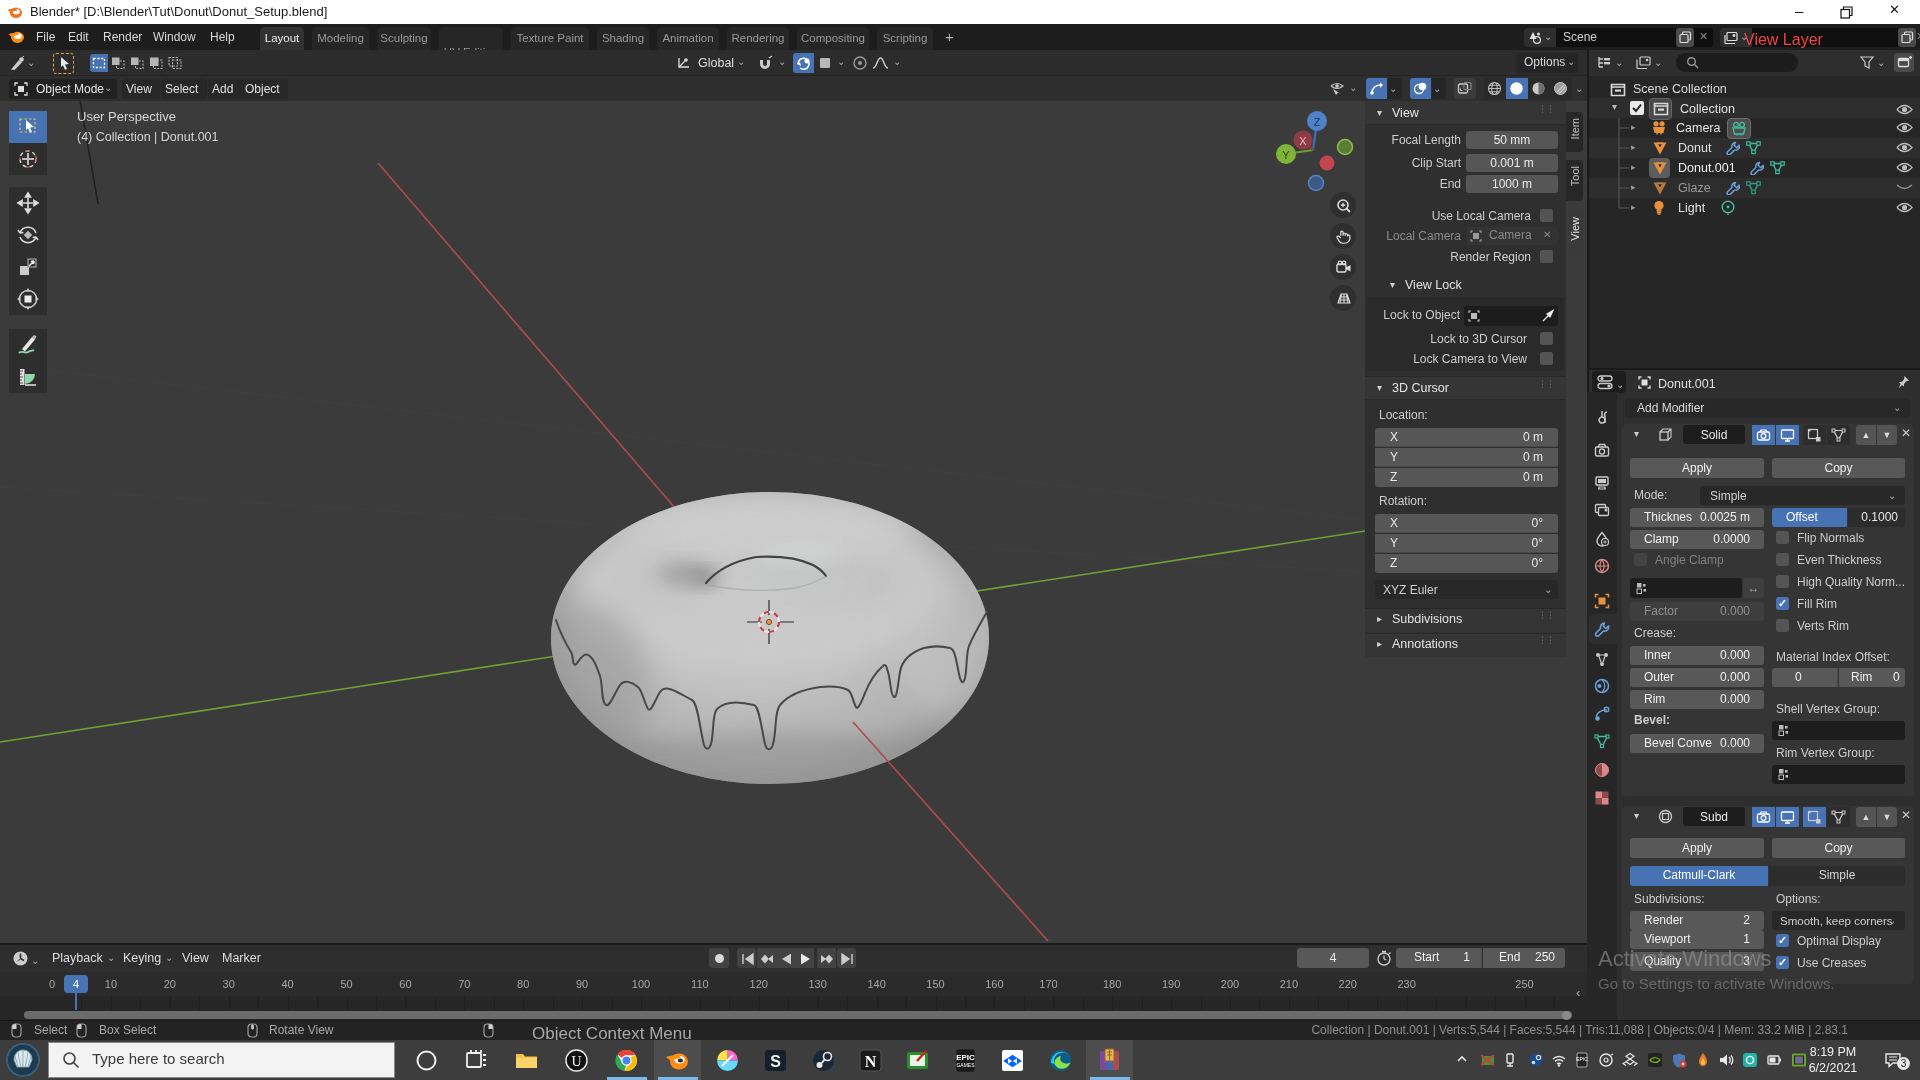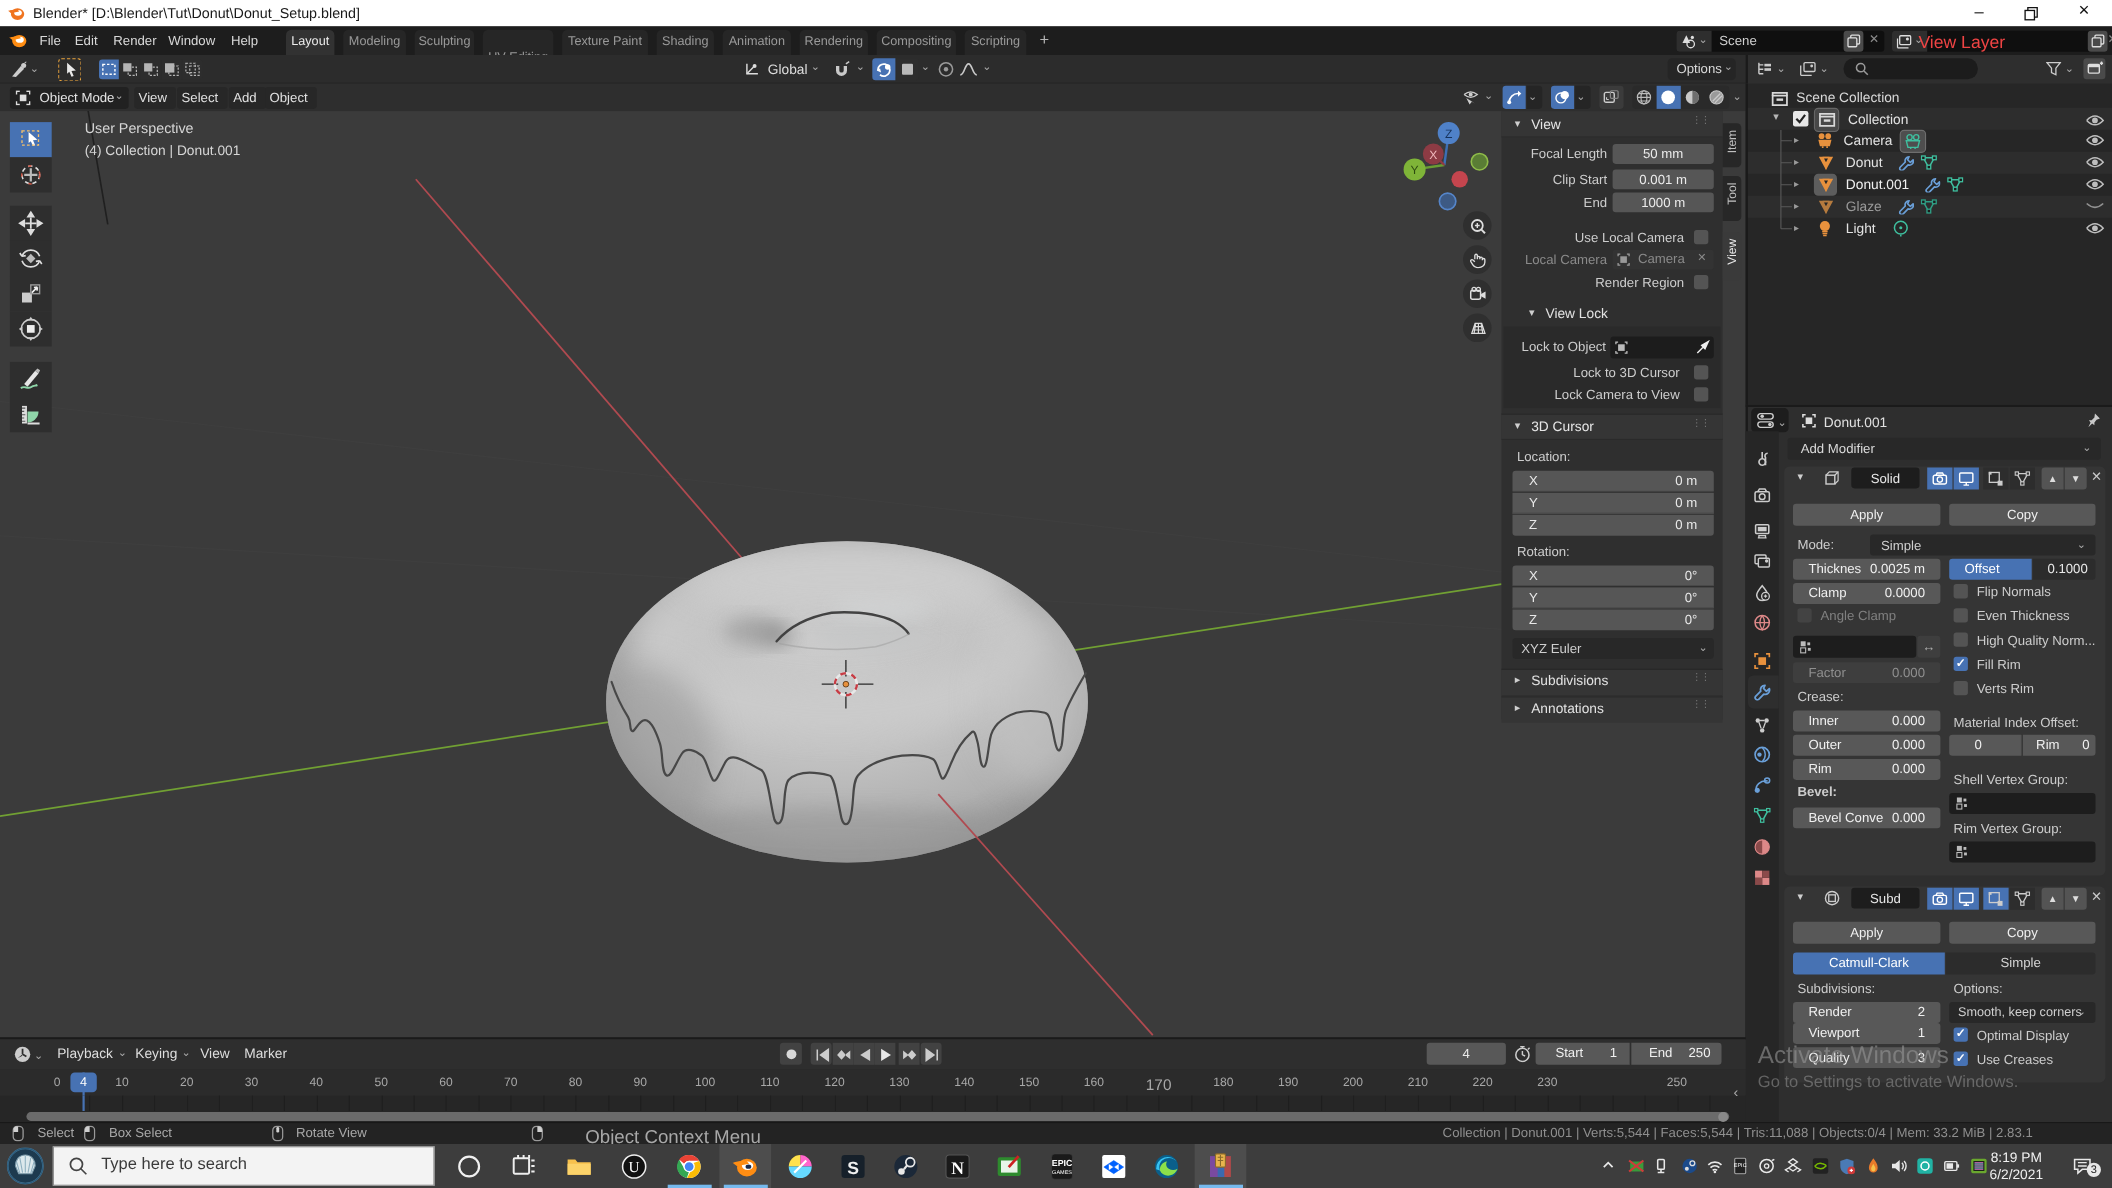--- a/index.html
+++ b/index.html
@@ -919,21 +919,21 @@
 <div class="a tx" style="left:450.29999999999995px;top:978px;width:28px;text-align:center;font-size:11px;color:#a8a8a8">70</div>
 <div class="a tx" style="left:509.20000000000005px;top:978px;width:28px;text-align:center;font-size:11px;color:#a8a8a8">80</div>
 <div class="a tx" style="left:568.1px;top:978px;width:28px;text-align:center;font-size:11px;color:#a8a8a8">90</div>
 <div class="a tx" style="left:627.0px;top:978px;width:28px;text-align:center;font-size:11px;color:#a8a8a8">100</div>
 <div class="a tx" style="left:685.9px;top:978px;width:28px;text-align:center;font-size:11px;color:#a8a8a8">110</div>
 <div class="a tx" style="left:744.8px;top:978px;width:28px;text-align:center;font-size:11px;color:#a8a8a8">120</div>
 <div class="a tx" style="left:803.6999999999999px;top:978px;width:28px;text-align:center;font-size:11px;color:#a8a8a8">130</div>
 <div class="a tx" style="left:862.5999999999999px;top:978px;width:28px;text-align:center;font-size:11px;color:#a8a8a8">140</div>
 <div class="a tx" style="left:921.5px;top:978px;width:28px;text-align:center;font-size:11px;color:#a8a8a8">150</div>
 <div class="a tx" style="left:980.4px;top:978px;width:28px;text-align:center;font-size:11px;color:#a8a8a8">160</div>
-<div class="a tx" style="left:1039.3px;top:978px;width:28px;text-align:center;font-size:14px;color:#a8a8a8">170</div>
+<div class="a tx" style="left:1039.3px;top:978px;width:28px;text-align:left;font-size:11px;color:#a8a8a8">170</div>
 <div class="a tx" style="left:1098.2px;top:978px;width:28px;text-align:center;font-size:11px;color:#a8a8a8">180</div>
 <div class="a tx" style="left:1157.1px;top:978px;width:28px;text-align:center;font-size:11px;color:#a8a8a8">190</div>
 <div class="a tx" style="left:1216.0px;top:978px;width:28px;text-align:center;font-size:11px;color:#a8a8a8">200</div>
 <div class="a tx" style="left:1274.8999999999999px;top:978px;width:28px;text-align:center;font-size:11px;color:#a8a8a8">210</div>
 <div class="a tx" style="left:1333.8px;top:978px;width:28px;text-align:center;font-size:11px;color:#a8a8a8">220</div>
 <div class="a tx" style="left:1392.6999999999998px;top:978px;width:28px;text-align:center;font-size:11px;color:#a8a8a8">230</div>
 <div class="a tx" style="left:1451.6px;top:1034px;width:28px;text-align:left;font-size:11px;color:#a8a8a8">240</div>
 <div class="a tx" style="left:1510.5px;top:978px;width:28px;text-align:center;font-size:11px;color:#a8a8a8">250</div>
 <div class="a" style="left:75px;top:975px;width:2px;height:35px;background:#4772b3"></div>
 <div class="a" style="left:64px;top:975px;width:24px;height:18px;background:#4772b3;border-radius:4px;color:#fff;font-size:11.5px;display:flex;align-items:center;justify-content:center">4</div>

